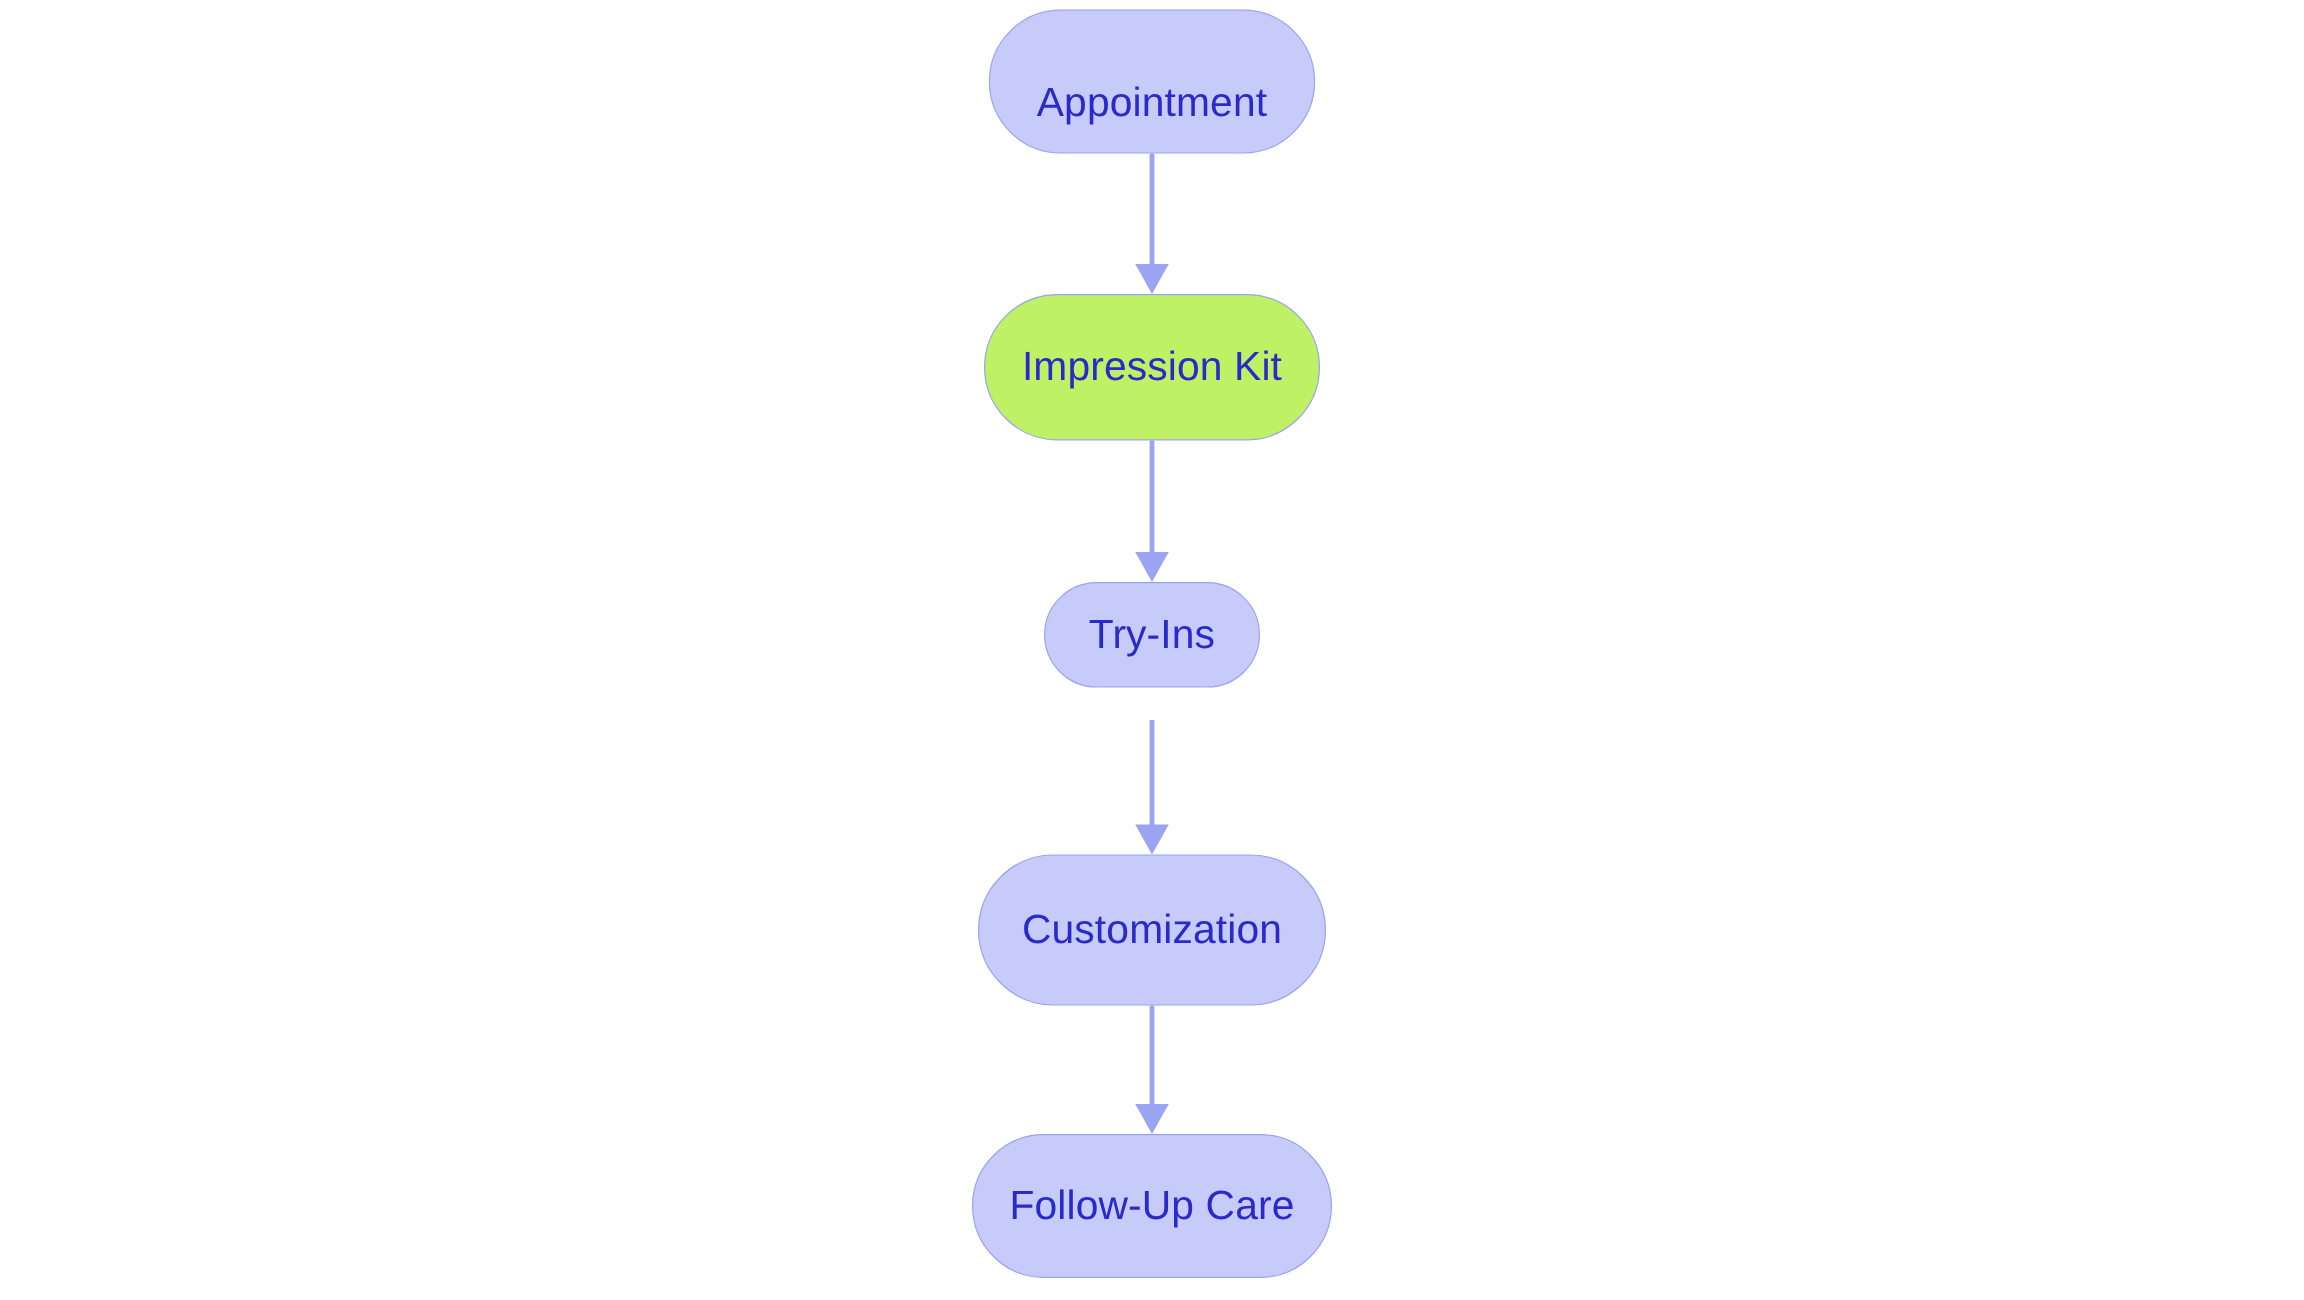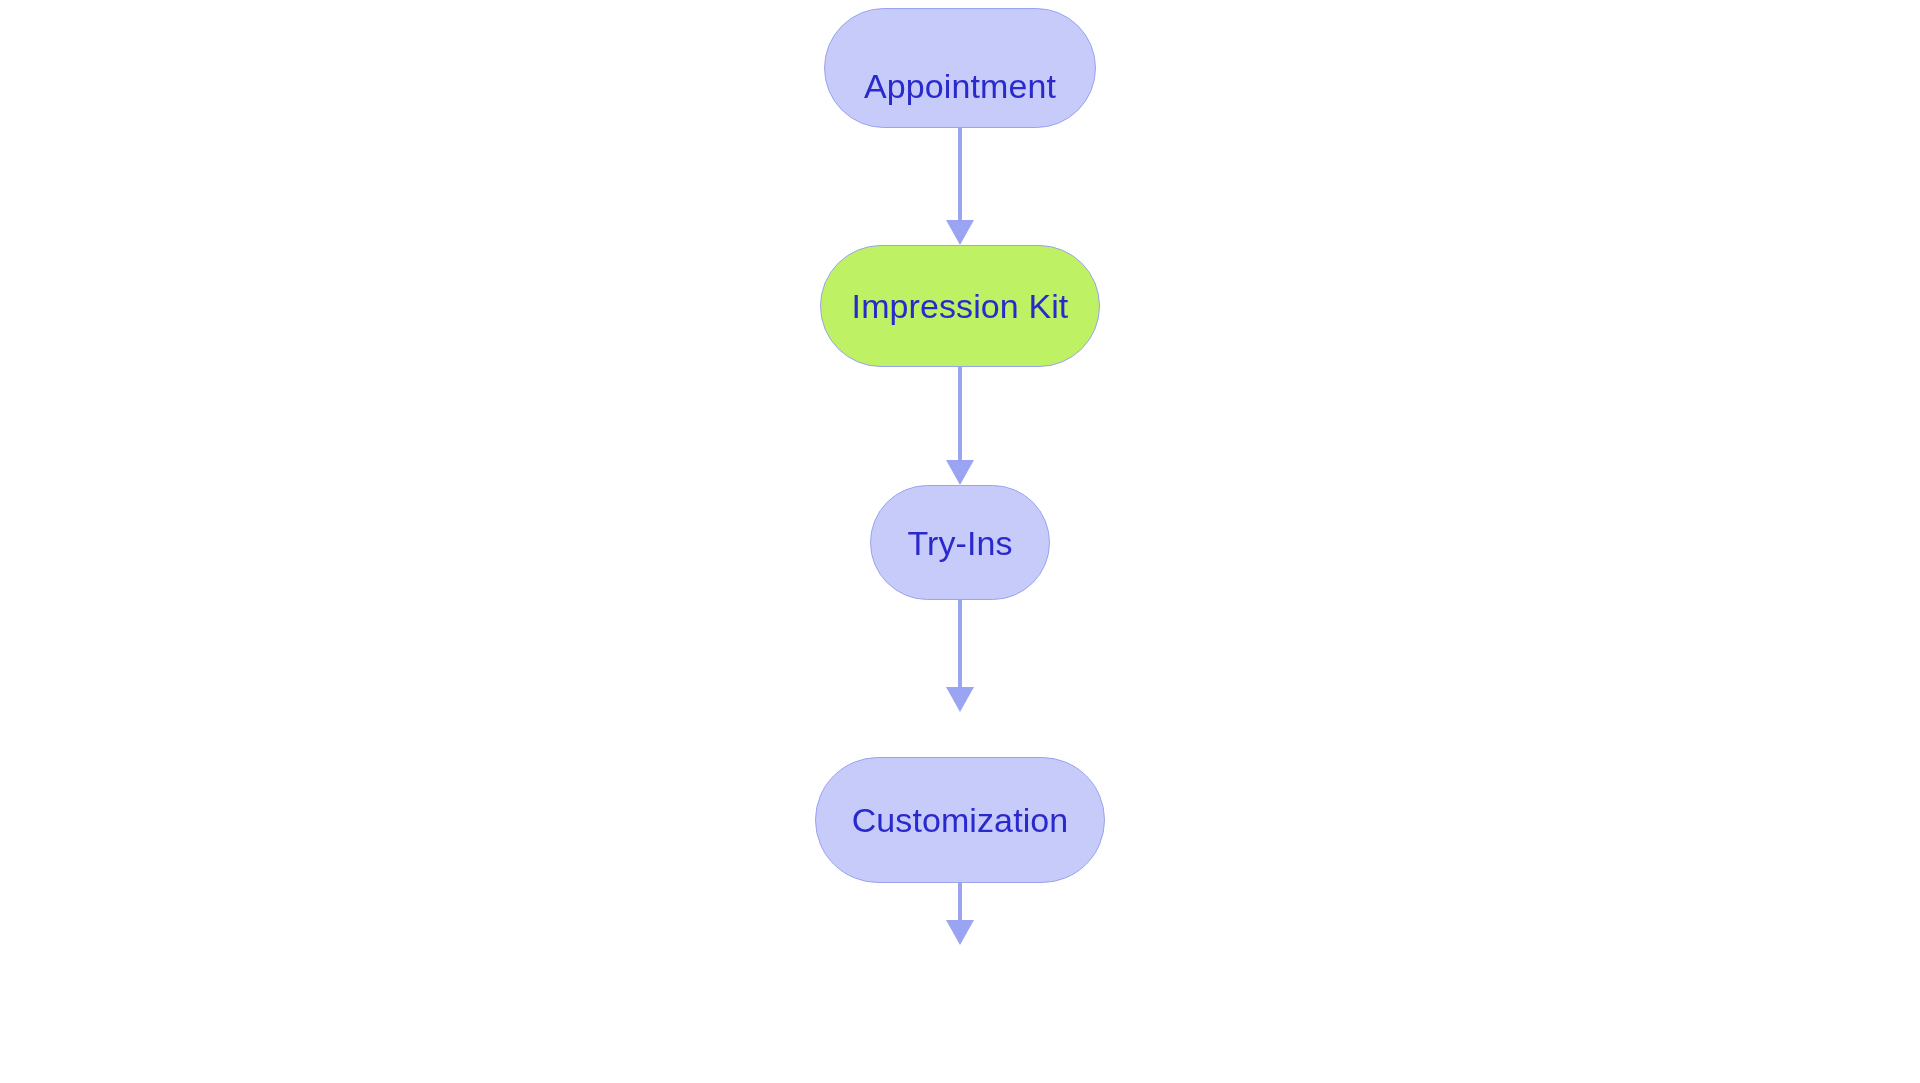--- a/index.html
+++ b/index.html
@@ -99,22 +99,25 @@
   </div>
 
   <div class="node" style="left: 824px; top: 8px; width: 272px; height: 120px; background: rgb(199, 203, 249); border-color: rgb(154, 163, 239); color: rgb(42, 42, 204); font-size: 34px;">
     <span class="node-label" style="color: rgb(42, 42, 204); font-size: 34px; margin-top: 35px;">Appointment</span>
   </div>
 
   <div class="node" style="left: 820px; top: 245px; width: 280px; height: 122px; background: #bef264; border-color: rgb(154, 163, 239); color: rgb(42, 42, 204); font-size: 34px;">
     <span class="node-label" style="color: rgb(42, 42, 204); font-size: 34px;">Impression Kit</span>
   </div>
 
-  <div class="node" style="left: 870px; top: 485px; width: 180px; height: 115px; background: rgb(199, 203, 249); border-color: rgb(154, 163, 239); color: rgb(42, 42, 204); font-size: 34px;">
+  <div class="node" style="left: 870px; top: 485px; width: 180px; height: 88px; background: rgb(199, 203, 249); border-color: rgb(154, 163, 239); color: rgb(42, 42, 204); font-size: 34px;">
     <span class="node-label" style="color: rgb(42, 42, 204); font-size: 34px;">Try-Ins</span>
   </div>
 
-  <div class="node" style="left: 815px; top: 712px; width: 290px; height: 126px; background: rgb(199, 203, 249); border-color: rgb(154, 163, 239); color: rgb(42, 42, 204); font-size: 34px; margin-top: 45px;">
+  <div class="node" style="left: 815px; top: 712px; width: 290px; height: 126px; background: rgb(199, 203, 249); border-color: rgb(154, 163, 239); color: rgb(42, 42, 204); font-size: 34px;">
     <span class="node-label" style="color: rgb(42, 42, 204); font-size: 34px;">Customization</span>
   </div>
 
+  <div class="node" style="left: 810px; top: 945px; width: 300px; height: 120px; background: rgb(199, 203, 249); border-color: rgb(154, 163, 239); color: rgb(42, 42, 204); font-size: 34px;">
+    <span class="node-label" style="color: rgb(42, 42, 204); font-size: 34px;">Follow-Up Care</span>
+  </div>
 
 </div>
 
 </body></html>

